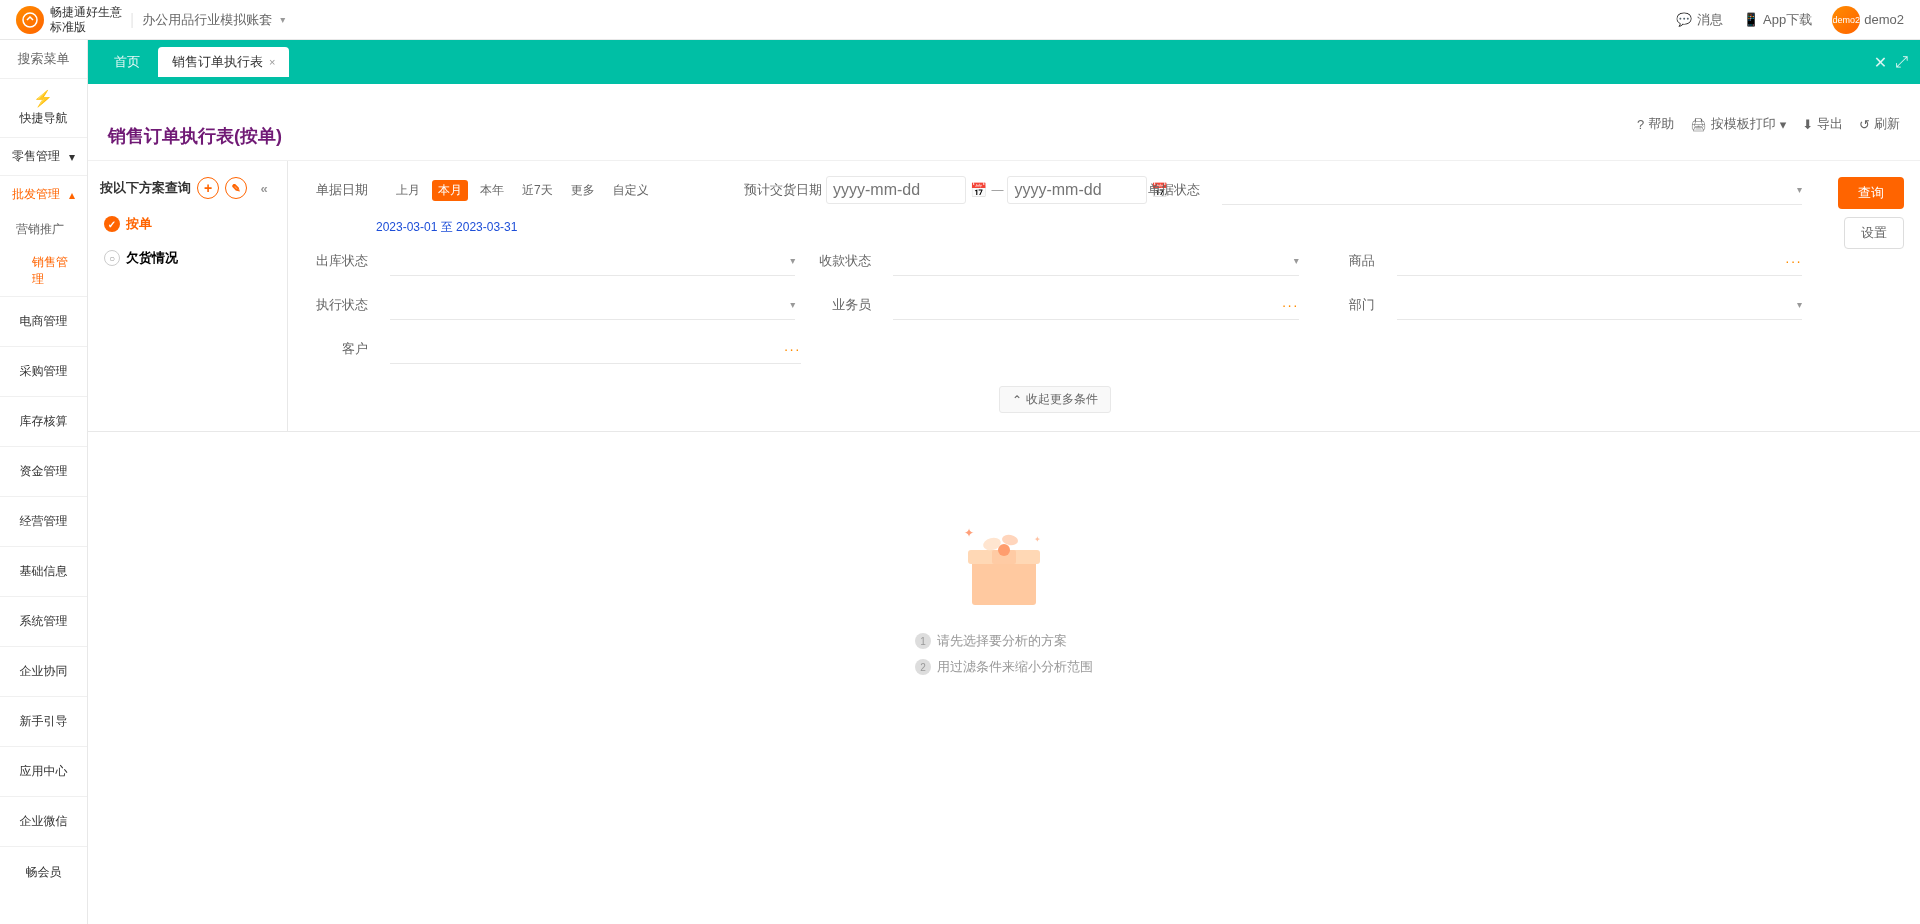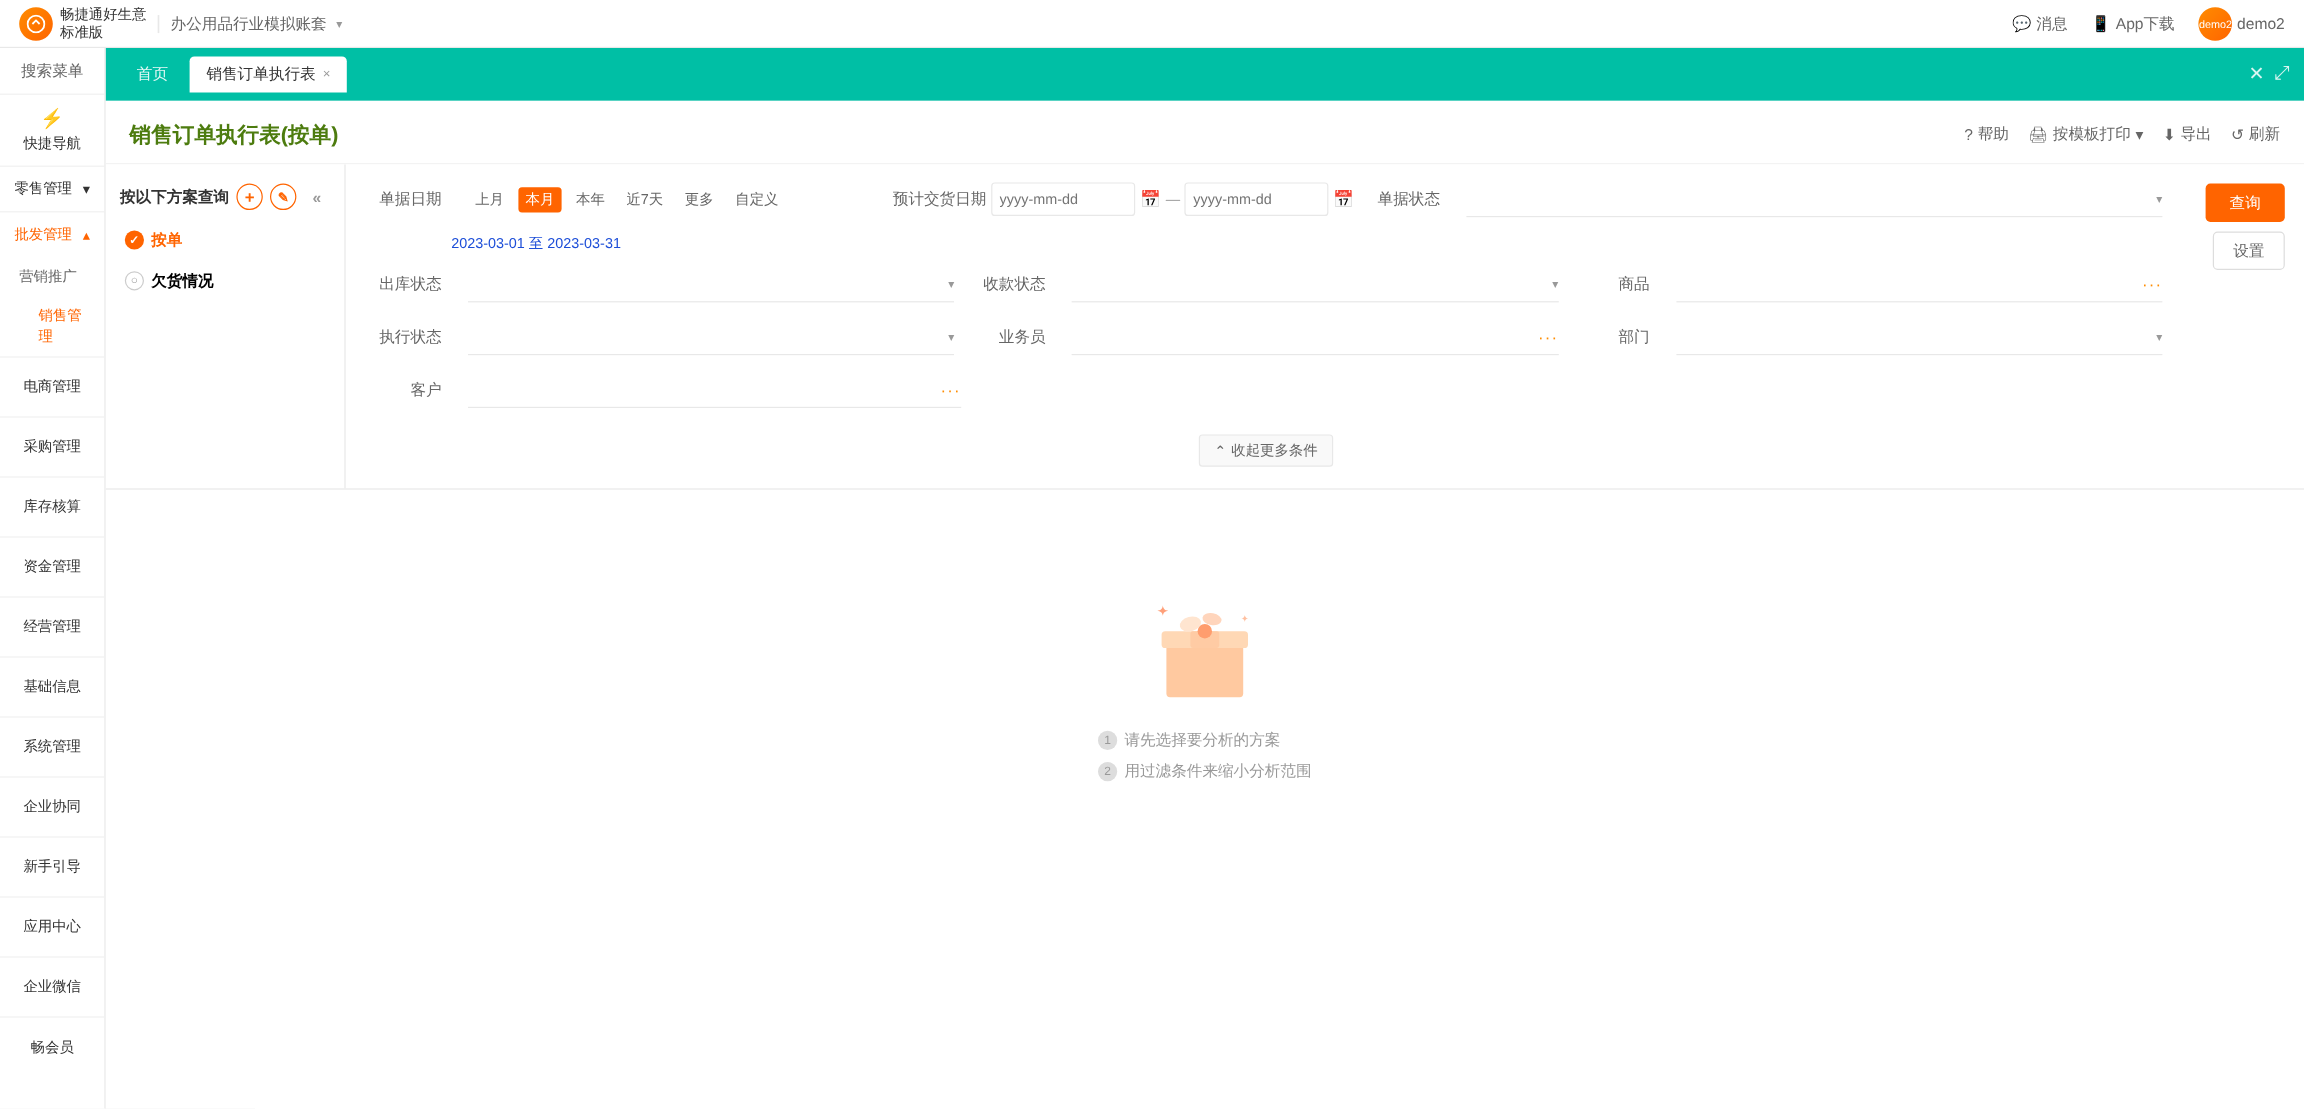--- a/index.html
+++ b/index.html
@@ -201,21 +201,22 @@
     .page-title-bar {
       display: flex;
       align-items: center;
       justify-content: space-between;
       padding: 16px 20px 12px;
       border-bottom: 1px solid #f0f0f0;
     }
     .page-title {
       font-size: 18px;
       font-weight: 600;
-      color: #4d7c0f;
+      color: #701a75;
+      margin-top: 24px;
     }
     .title-actions {
       display: flex;
       align-items: center;
       gap: 16px;
     }
     .title-action-btn {
       display: flex;
       align-items: center;
       gap: 4px;
@@ -352,26 +353,26 @@
       color: white;
       border-radius: 3px;
     }
 
     .date-input-wrapper {
       display: flex;
       align-items: center;
       gap: 4px;
     }
     .date-input {
-      width: 120px;
+      width: 140px;
       height: 28px;
       border: 1px solid #e8e8e8;
       border-radius: 3px;
       padding: 0 6px;
-      font-size: 12px;
+      font-size: 16px;
       color: #999;
       outline: none;
     }
     .date-range-sep { color: #999; font-size: 12px; }
     .cal-icon { color: #ff8c00; cursor: pointer; font-size: 14px; }
 
     .select-field {
       flex: 1;
       height: 30px;
       border: none;

